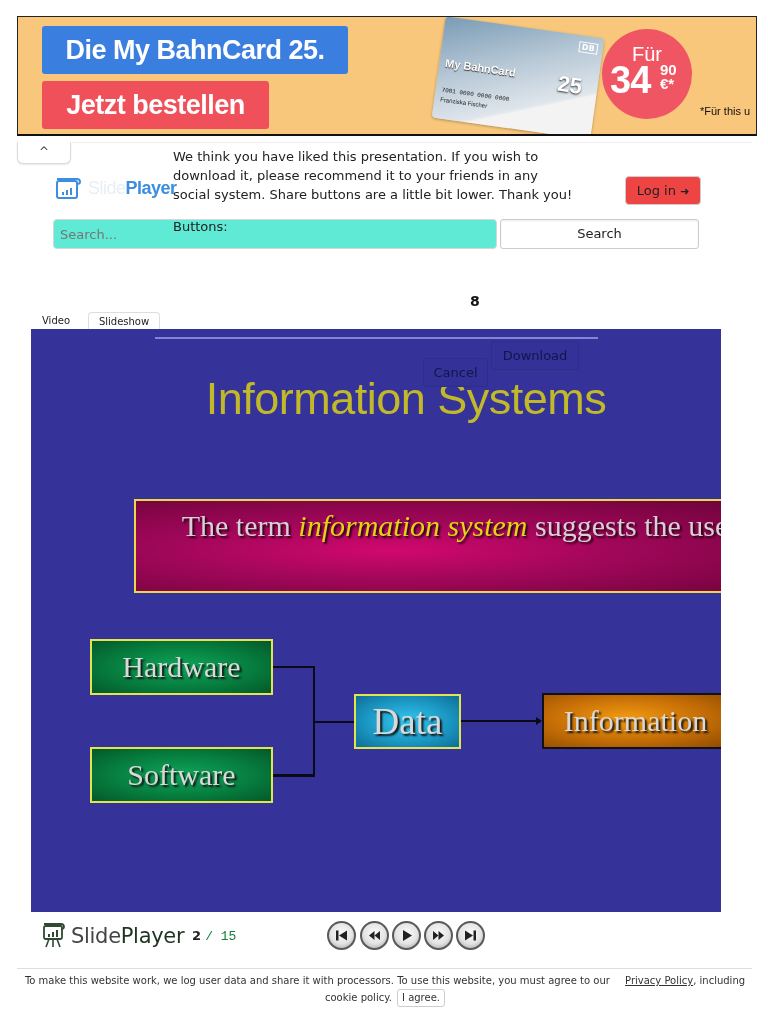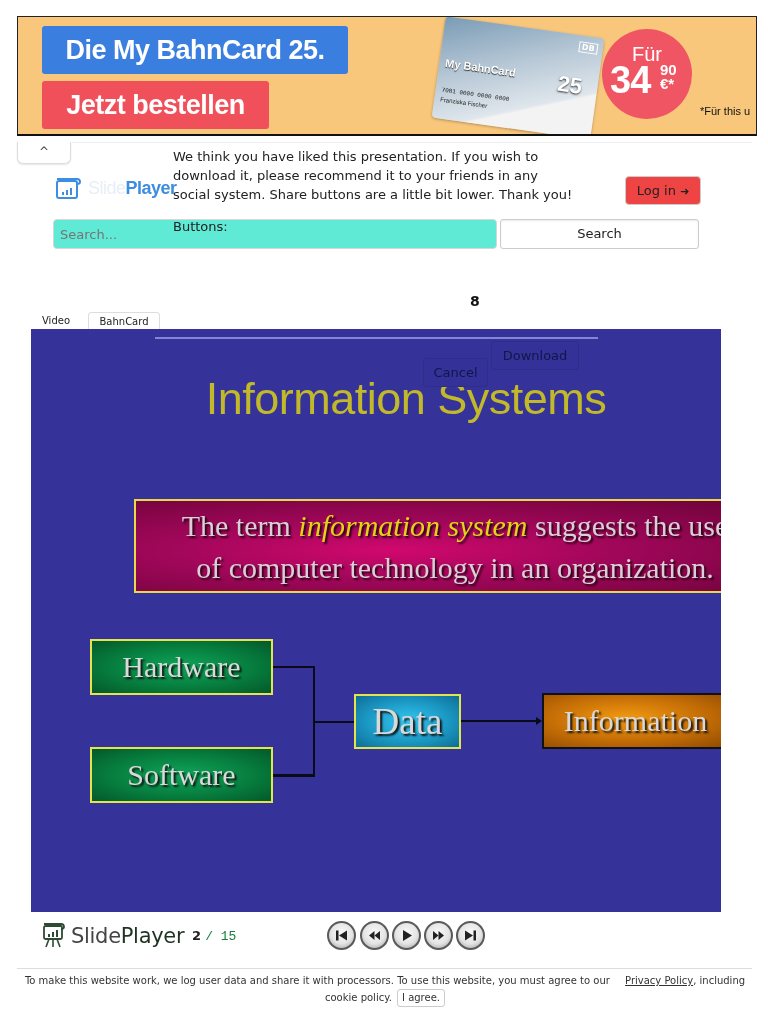--- a/index.html
+++ b/index.html
@@ -215,33 +215,32 @@
   <span style="font-size:11px;">➜</span>
 </div>
 
 <input class="abs search-input" type="text" placeholder="Search..." style="">
 <div class="abs buttons-label">Buttons:</div>
 <div class="abs search-btn">Search</div>
 
 <div class="abs slide-number">8</div>
 
 <div class="abs tab-video">Video</div>
-<div class="abs tab-slideshow">BahnCard</div>
+<div class="abs tab-slideshow">Slideshow</div>
 
 <div class="abs slide">
   <div class="abs slide-rule"></div>
 
   <div class="abs slide-title">Information Systems</div>
 
   <div class="abs dialog-cancel">Cancel</div>
   <div class="abs dialog-download">Download</div>
 
   <div class="abs definition-box">
     <span>The term </span><span class="em">information system</span><span> suggests the use</span><br>
-    <span>of computer technology in an organization.</span>
   </div>
 
   <div class="connector" style="left:242px; top:337px; width:42px; height:2px;"></div>
   <div class="connector" style="left:242px; top:445px; width:42px; height:3px;"></div>
   <div class="connector" style="left:282px; top:337px; width:2px; height:111px;"></div>
   <div class="connector" style="left:282px; top:392px; width:41px; height:2px;"></div>
   <div class="connector" style="left:430px; top:391px; width:76px; height:2px;"></div>
   <div style="position:absolute; left:505px; top:388px; width:0; height:0; border-top:4px solid transparent; border-bottom:4px solid transparent; border-left:6px solid #0a0a18;"></div>
 
   <div class="node node-hardware">Hardware</div>

